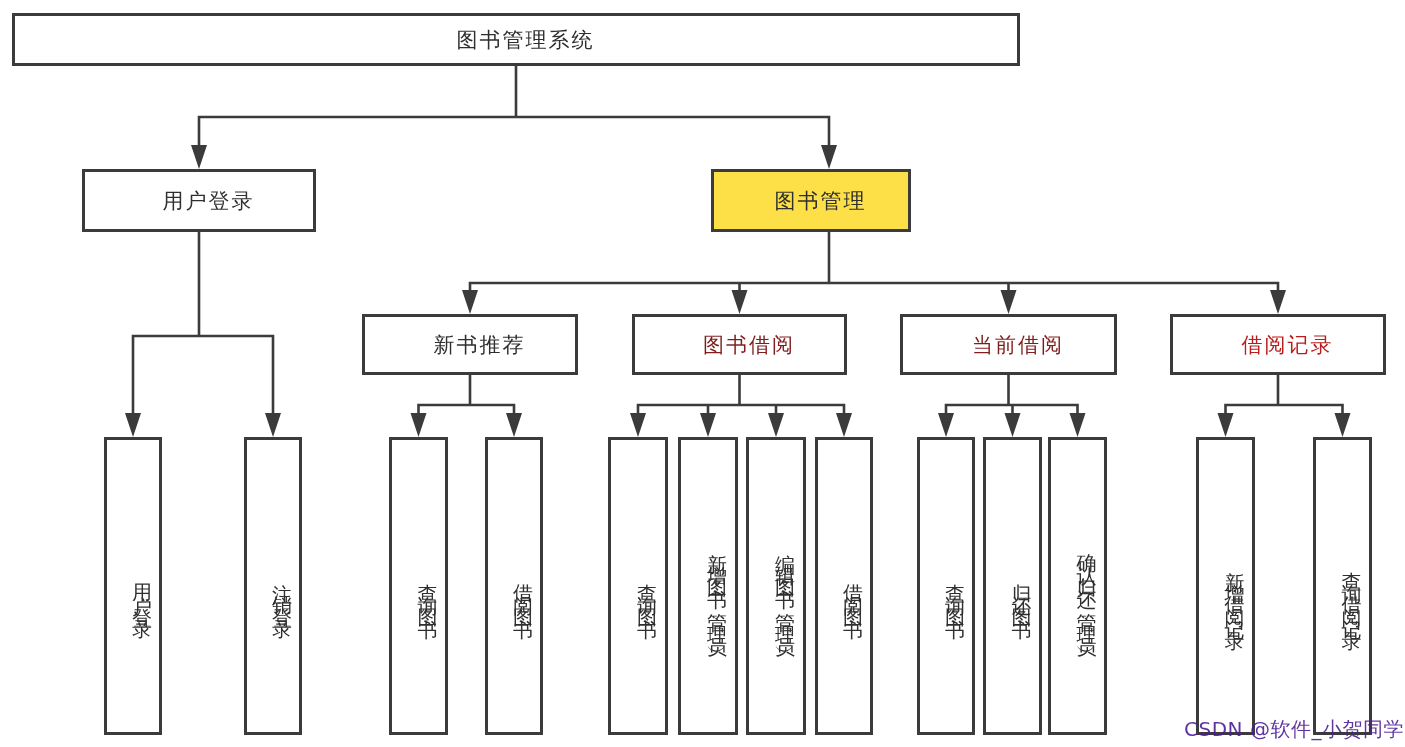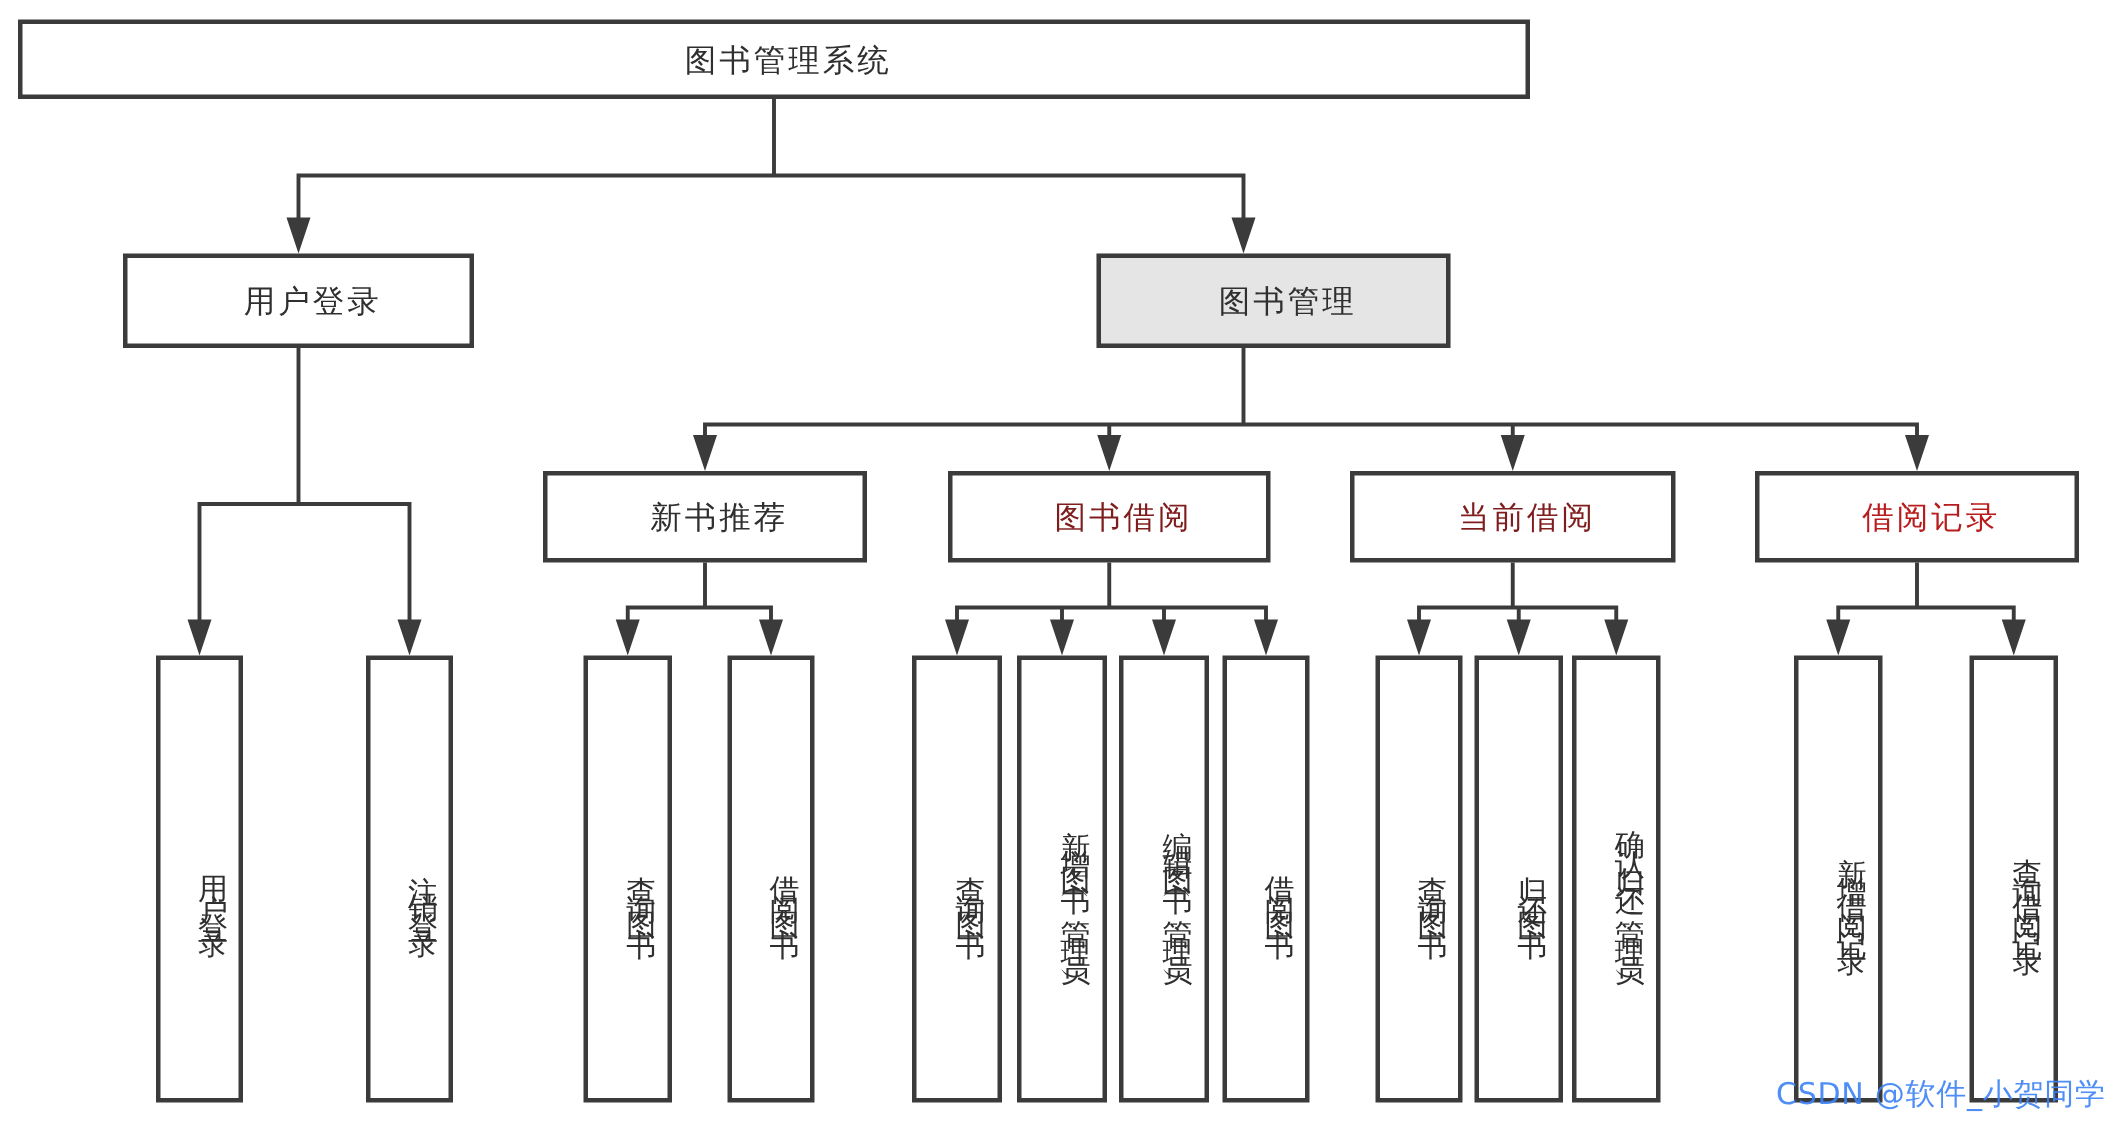--- a/index.html
+++ b/index.html
@@ -59,28 +59,28 @@
   }
 </style>
 </head>
 <body>
 
 <div class="canvas" id="canvas">
   <svg class="wires" id="wires" width="1405" height="747">
       <path d="M 516 66 V 117 M 199 117 H 829 M 199 117 V 149 M 829 117 V 149 M 199 232 V 336 M 133 336 H 273 M 133 336 V 417 M 273 336 V 417 M 829 232 V 283 M 470 283 H 1278 M 470 283 V 294 M 739.5 283 V 294 M 1008.5 283 V 294 M 1278 283 V 294 M 470 375 V 405 M 418.5 405 H 514 M 418.5 405 V 417 M 514 405 V 417 M 739.5 375 V 405 M 638 405 H 844 M 638 405 V 417 M 708 405 V 417 M 776 405 V 417 M 844 405 V 417 M 1008.5 375 V 405 M 946 405 H 1077.5 M 946 405 V 417 M 1012.5 405 V 417 M 1077.5 405 V 417 M 1278 375 V 405 M 1225.5 405 H 1342.5 M 1225.5 405 V 417 M 1342.5 405 V 417 " fill="none" stroke="#3b3b3b" stroke-width="2.6" stroke-linecap="square"></path>
       <path d="M 191 145 L 207 145 L 199 169 Z M 821 145 L 837 145 L 829 169 Z M 125 413 L 141 413 L 133 437 Z M 265 413 L 281 413 L 273 437 Z M 462 290 L 478 290 L 470 314 Z M 731.5 290 L 747.5 290 L 739.5 314 Z M 1000.5 290 L 1016.5 290 L 1008.5 314 Z M 1270 290 L 1286 290 L 1278 314 Z M 410.5 413 L 426.5 413 L 418.5 437 Z M 506 413 L 522 413 L 514 437 Z M 630 413 L 646 413 L 638 437 Z M 700 413 L 716 413 L 708 437 Z M 768 413 L 784 413 L 776 437 Z M 836 413 L 852 413 L 844 437 Z M 938 413 L 954 413 L 946 437 Z M 1004.5 413 L 1020.5 413 L 1012.5 437 Z M 1069.5 413 L 1085.5 413 L 1077.5 437 Z M 1217.5 413 L 1233.5 413 L 1225.5 437 Z M 1334.5 413 L 1350.5 413 L 1342.5 437 Z " fill="#3b3b3b" stroke="none"></path>
     </svg>
-  <div class="watermark" style="color: #3b82f6;">CSDN @软件_小贺同学</div>
+  <div class="watermark" style="color: #4c1d95;">CSDN @软件_小贺同学</div>
 <div class="node h" style="left: 12px; top: 13px; width: 1008px; height: 53px; border-color: rgb(59, 59, 59); background: rgb(255, 255, 255); color: rgb(47, 47, 47);">
       <span class="lbl">图书管理系统</span>
     </div>
     <div class="node h" style="left: 82px; top: 169px; width: 234px; height: 63px; border-color: rgb(59, 59, 59); background: rgb(255, 255, 255); color: rgb(47, 47, 47);">
       <span class="lbl">用户登录</span>
     </div>
-    <div class="node h" style="left: 711px; top: 169px; width: 236px; height: 63px; border-color: rgb(59, 59, 59); background: #e5e5e5; color: rgb(47, 47, 47); margin-left: 20px;">
+    <div class="node h" style="left: 711px; top: 169px; width: 200px; height: 63px; border-color: rgb(59, 59, 59); background: #fde047; color: rgb(47, 47, 47);">
       <span class="lbl">图书管理</span>
     </div>
     <div class="node v" style="left: 104px; top: 437px; width: 58px; height: 298px; border-color: rgb(59, 59, 59); background: rgb(255, 255, 255); color: rgb(47, 47, 47);">
       <span class="lbl">用户登录</span>
     </div>
     <div class="node v" style="left: 244px; top: 437px; width: 58px; height: 298px; border-color: rgb(59, 59, 59); background: rgb(255, 255, 255); color: rgb(47, 47, 47);">
       <span class="lbl">注销登录</span>
     </div>
     <div class="node h" style="left: 362px; top: 314px; width: 216px; height: 61px; border-color: rgb(59, 59, 59); background: rgb(255, 255, 255); color: rgb(47, 47, 47); text-align: center;">
       <span class="lbl">新书推荐</span>

